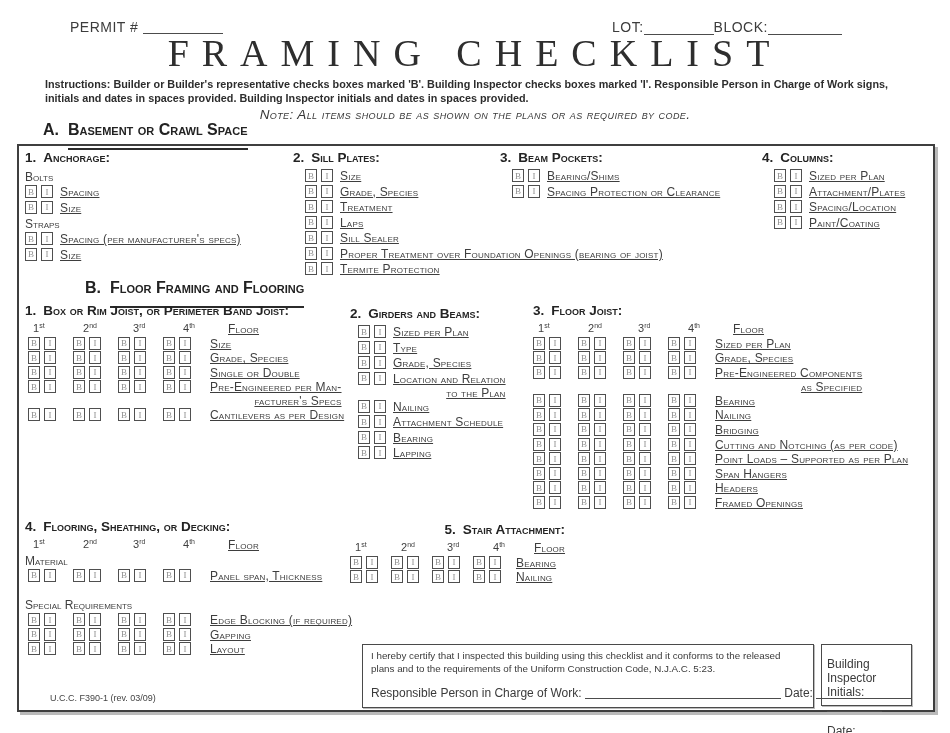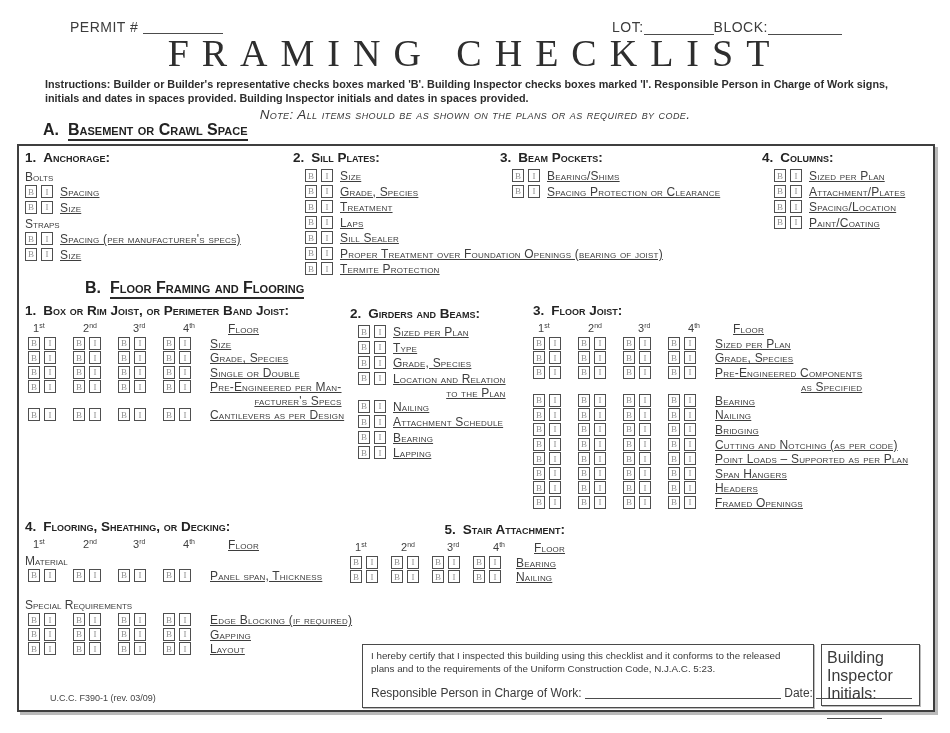--- a/index.html
+++ b/index.html
@@ -16,21 +16,21 @@
       font-family:"Liberation Serif",serif;font-size:38px;letter-spacing:13px;
       color:#2e2e2e;white-space:nowrap;}
   .instructions{left:45px;top:78px;width:866px;font-size:10.8px;font-weight:bold;
       line-height:13.5px;color:#2d2d2d;}
   .note{left:0;top:107px;width:100%;text-align:center;font-style:italic;
       font-variant:small-caps;font-size:13.5px;letter-spacing:.4px;color:#383838;}
 
   
   .sec-head{font-weight:bold;font-variant:small-caps;font-size:16px;color:#222;white-space:nowrap;}
   .sec-no{margin-right:9px;}
-  .sec-title{border-bottom:2px solid #2b2b2b;padding-bottom:1px;}
+  .sec-title{border-bottom:2px solid #2b2b2b;padding-bottom:10px;}
   .secA-head{left:43px;top:121px;}
   .secB-head{left:85px;top:279px;}
 
   
   .form-box{left:17px;top:144px;width:914px;height:564px;border:2px solid #3f3f3f;
       box-shadow:3px 3px 0 rgba(130,130,130,.55);}
 
   
   .item-title{font-weight:bold;font-variant:small-caps;font-size:13.5px;color:#232323;
       white-space:nowrap;margin-bottom:4px;}
@@ -70,23 +70,23 @@
   .b-item5{left:350px;top:522px;text-align:right;}
   .gap-special{height:14px;}
 
   
   .cert-box{left:362px;top:644px;width:450px;height:62px;border:1.5px solid #4a4a4a;
       box-shadow:1px 1px 0 rgba(120,120,120,.5);}
   .cert-text{position:absolute;left:8px;top:5px;right:8px;font-size:9.8px;
       line-height:12.5px;color:#3a3a3a;}
   .cert-sign{position:absolute;left:8px;bottom:7px;right:8px;font-size:12px;color:#3a3a3a;
       white-space:nowrap;}
-  .insp-box{left:821px;top:644px;width:99px;height:62px;border:1.5px solid #4a4a4a;
-      box-shadow:1px 1px 0 rgba(120,120,120,.5);font-size:16px;color:#3a3a3a;
-      padding:4px 5px;box-sizing:border-box;}
+  .insp-box{left:821px;top:644px;width:91px;height:62px;border:1.5px solid #4a4a4a;
+      box-shadow:1px 1px 0 rgba(120,120,120,.5);font-size:12px;color:#3a3a3a;
+      padding:12px 5px;box-sizing:border-box;}
   .footer{left:50px;top:693px;font-size:9px;color:#444;}
 </style>
 </head>
 <body>
 
 <div class="page">
 
   <div class="abs permit-group hdr-label">
     <span>PERMIT #</span>
     <span class="fieldline" style="width:80px"></span>

